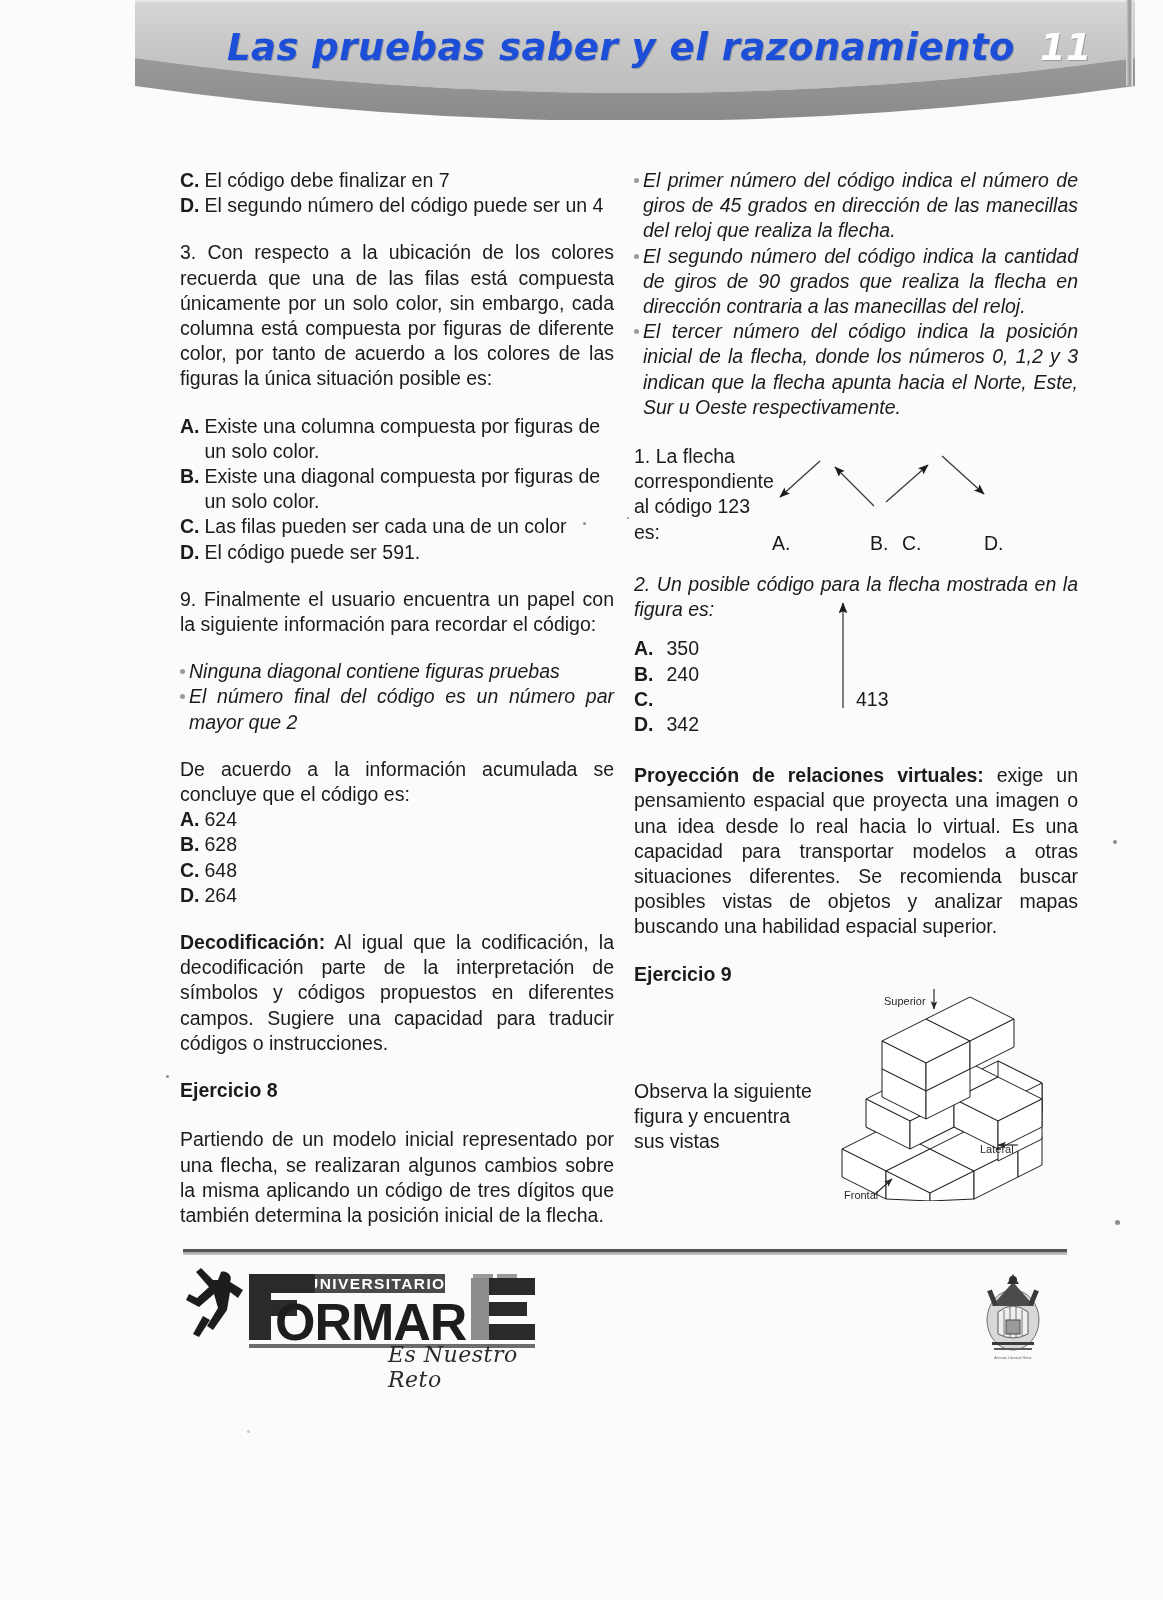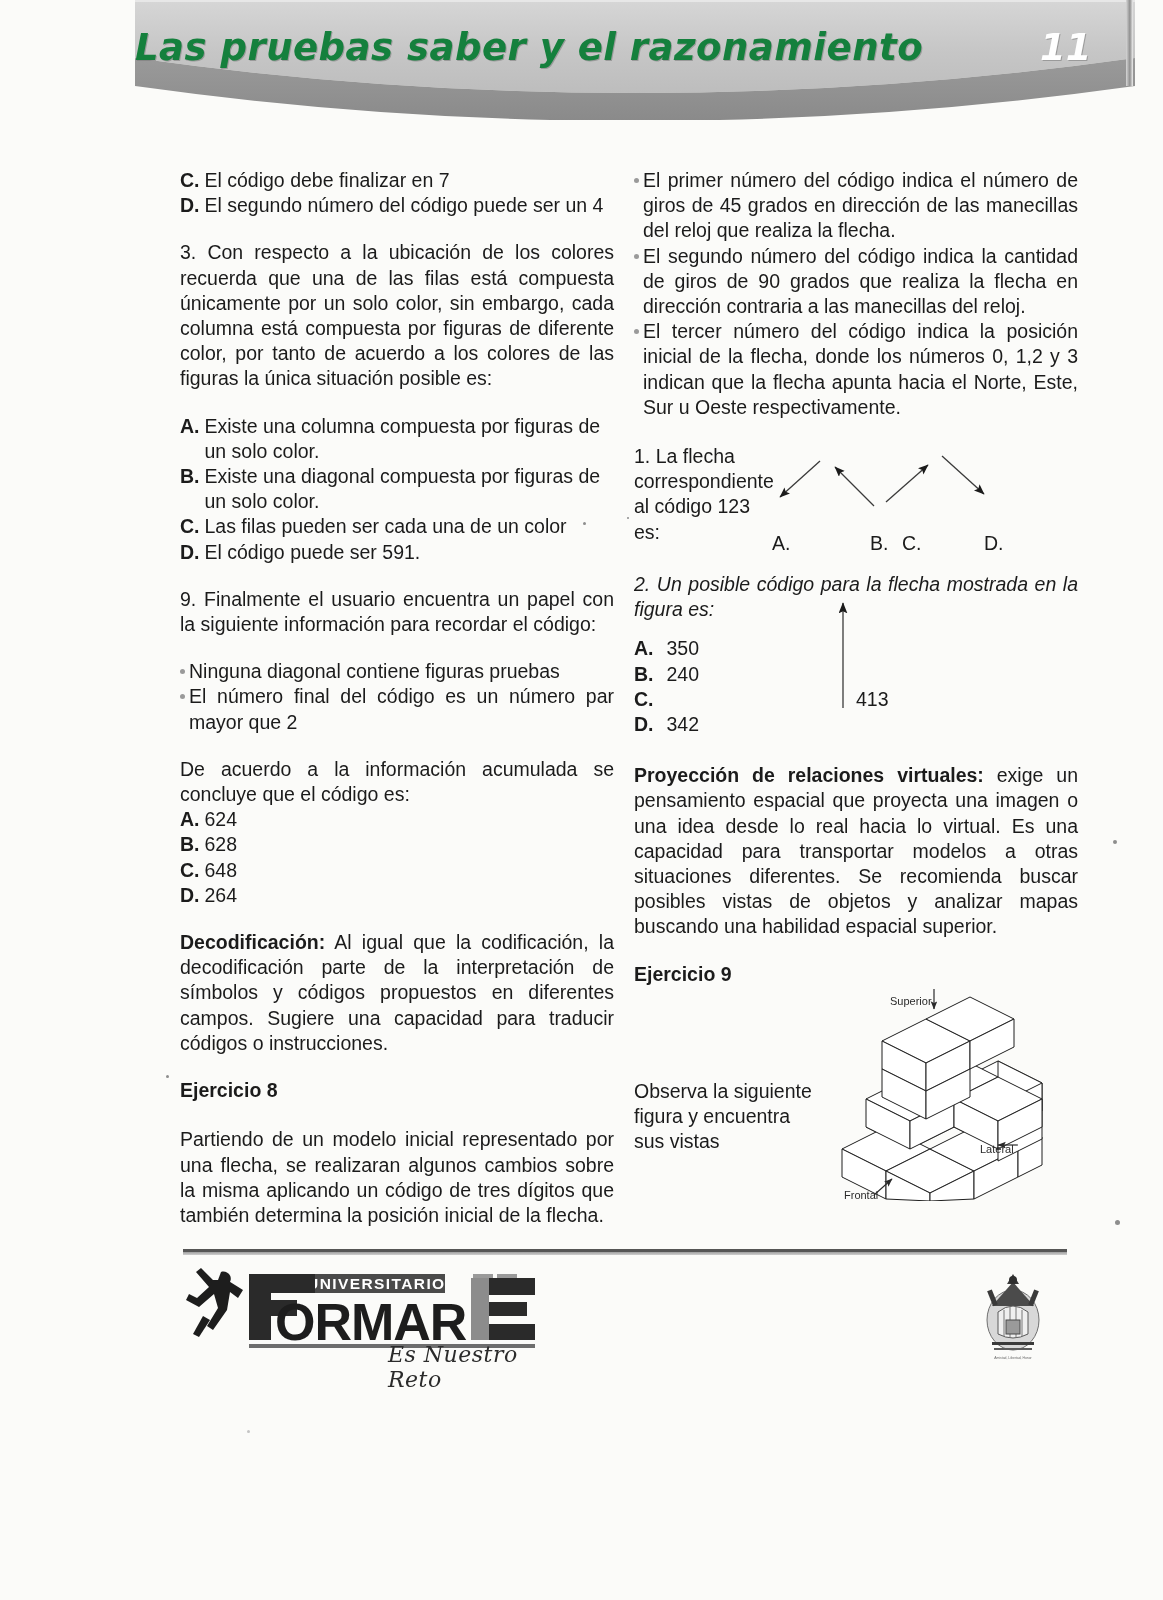--- a/index.html
+++ b/index.html
@@ -26,22 +26,22 @@
     width: 1000px;
     height: 120px;
     overflow: hidden;
   }
   #banner-svg { position:absolute; left:0; top:0; }
   #banner-title {
     position: absolute;
     left: 0;
     top: 26px;
     width: 880px;
-    text-align: left;
-    color: #15803d;
+    text-align: right;
+    color: #1d4ed8;
     font-size: 37px;
     font-weight: bold;
     font-style: italic;
     letter-spacing: 0.5px;
     font-family: "DejaVu Sans", sans-serif;
     text-shadow: 1px 1px 0 rgba(120,120,120,0.55);
     white-space: nowrap;
   }
   #banner-page {
     position: absolute;
@@ -88,21 +88,21 @@
   }
   .opt .lbl {
     font-weight: bold;
     flex: 0 0 auto;
     padding-right: 5px;
     min-width: 19px;
   }
   .opt .txt { flex: 1 1 auto; text-align: left; }
 
   
-  .bul { position: relative; padding-left: 9px; text-align: justify; }
+  .bul { position: relative; padding-left: 9px; text-align: justify; font-style: italic; }
   .bul::before {
     content: "";
     position: absolute;
     left: 0; top: 10px;
     width: 5px; height: 5px;
     border-radius: 50%;
     background: #9a9a9a;
   }
 
   
@@ -125,21 +125,21 @@
   #cube-block { display: flex; align-items: flex-start; }
   #cube-text { width: 188px; flex: 0 0 188px; padding-top: 92px; line-height: 25.2px; }
   #cube-fig { position: relative; width: 226px; height: 214px; flex: 0 0 226px; }
   #cube-fig svg { position: absolute; left: 0; top: 0; }
   .cube-lbl {
     position: absolute;
     font-size: 11px;
     color: #2a2a2a;
     font-family: "Liberation Sans", sans-serif;
   }
-  #lbl-superior { left: 68px; top: 2px; }
+  #lbl-superior { left: 62px; top: 2px; }
   #lbl-lateral  { left: 158px; top: 150px; }
   #lbl-frontal  { left: 22px;  top: 196px; }
 
   
   #footer-rule {
     position: absolute;
     left: 183px; top: 1249px;
     width: 884px; height: 6px;
     background: linear-gradient(to bottom,#555 0%,#555 45%,#9a9a9a 46%,#cfcfcf 100%);
   }

